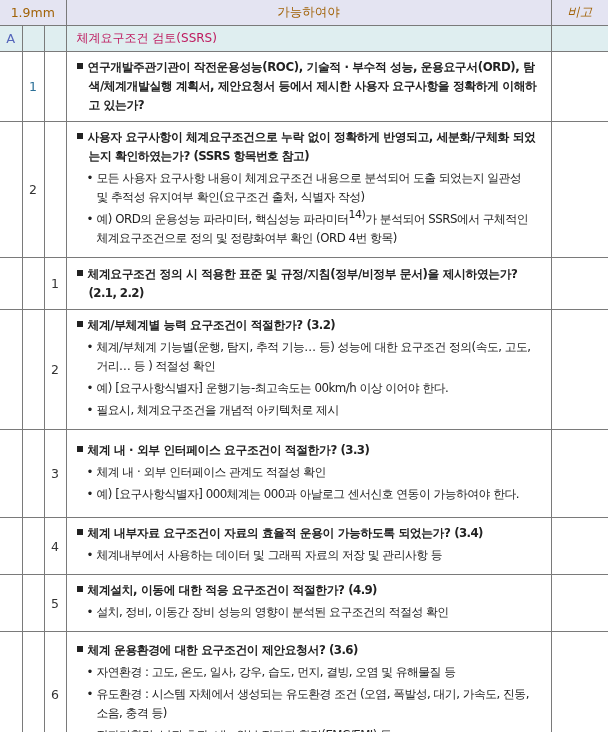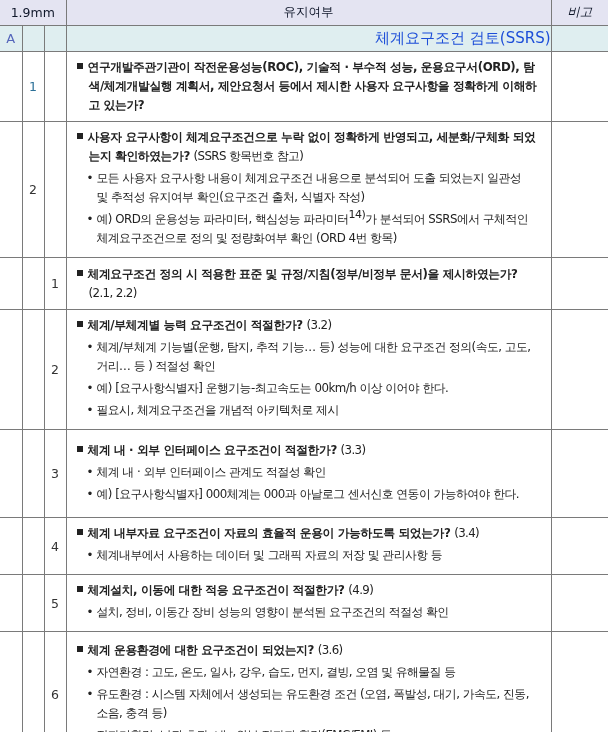--- a/index.html
+++ b/index.html
@@ -2,51 +2,51 @@
 <html><head>
 <meta charset="utf-8">
 <style>
   html, body { margin: 0; padding: 0; background: #ffffff; }
   body { width: 608px; height: 732px; overflow: hidden; font-family: "DejaVu Sans", "Liberation Sans", sans-serif; color: #222; }
   table.checklist { border-collapse: collapse; width: 608px; table-layout: fixed; }
   table.checklist td, table.checklist th { border: 1px solid #7a7a7a; padding: 0; vertical-align: middle; }
   table.checklist tr:first-child th { border-top: none; }
   table.checklist td:first-child, table.checklist th:first-child { border-left: none; }
   table.checklist td:last-child, table.checklist th:last-child { border-right: none; font-style: italic; }
-  th.hdr { background: #e4e4f2; font-weight: normal; font-size: 12.5px; color: #0f172a; height: 25px; text-align: center; }
+  th.hdr { background: #e4e4f2; font-weight: normal; font-size: 12.5px; color: #a16207; height: 25px; text-align: center; }
   tr.section td { background: #dfeef0; height: 25px; }
   td.sec-code { color: #5566bb; font-size: 13px; text-align: center; }
-  td.sec-title { color: #1d4ed8; font-size: 15px; padding-left: 10px !important; text-align: right; }
+  td.sec-title { color: #be185d; font-size: 12px; padding-left: 10px !important; }
   td.num { text-align: center; font-size: 12.5px; color: #333; }
   td.num.l2 { color: #2a6f97; }
   td.content { padding: 6px 8px 6px 10px !important; font-size: 11.8px; line-height: 19px; }
   .q { font-weight: bold; letter-spacing: -0.4px; padding-left: 12px; text-indent: -12px; }
   .q .sq { display: inline-block; width: 6px; height: 6px; background: #222; margin-right: 5px; vertical-align: 2px; text-indent: 0; }
-  .q .ref { font-weight: normal; letter-spacing: -0.6px; }
+  .q .ref { font-weight: bold; letter-spacing: -0.6px; }
   ul.bullets { list-style: none; margin: 3px 8px 0 0; padding: 0; }
   ul.bullets li { padding-left: 20px; text-indent: -10px; letter-spacing: -0.5px; margin-bottom: 3px; }
   ul.bullets li .dot { display: inline-block; width: 10px; text-indent: 0; }
   sup { font-size: 11px; line-height: 0; }
   td.remark { background: #ffffff; }
 </style>
 </head>
 <body>
 
 <table class="checklist">
   <colgroup>
     <col style="width:22px">
       <col style="width:22px">
       <col style="width:22px">
       <col style="width:485px">
       <col style="width:57px">
   </colgroup>
   <tbody>
       <tr>
     <th class="hdr" colspan="3">1.9mm</th>
-    <th class="hdr">유지여부</th>
+    <th class="hdr">가능하여야</th>
     <th class="hdr">비고</th>
   </tr>
   <tr class="section">
     <td class="sec-code">A</td>
     <td></td>
     <td></td>
     <td class="sec-title">체계요구조건 검토(SSRS)</td>
     <td></td>
   </tr>
 
@@ -137,21 +137,21 @@
       </ul>
     </td>
     <td class="remark"></td>
   </tr>
 
   <tr style="height:126px">
     <td></td>
     <td></td>
     <td class="num">6</td>
     <td class="content">
-      <div class="q"><span class="sq"></span><span>체계 운용환경에 대한 요구조건이 되었는지?</span> <span class="ref">(3.6)</span></div>
+      <div class="q"><span class="sq"></span><span>체계 운용환경에 대한 요구조건이 제안요청서?</span> <span class="ref">(3.6)</span></div>
       <ul class="bullets">
         <li><span class="dot">•</span><span>자연환경 : 고도, 온도, 일사, 강우, 습도, 먼지, 결빙, 오염 및 유해물질 등</span></li>
         <li><span class="dot">•</span><span>유도환경 : 시스템 자체에서 생성되는 유도환경 조건 (오염, 폭발성, 대기, 가속도, 진동, 소음, 충격 등)</span></li>
         <li><span class="dot">•</span><span>전자기환경: 낙뢰 효과, 내 · 외부 전자파 환경(EMC/EMI) 등</span></li>
       </ul>
     </td>
     <td class="remark"></td>
   </tr>
 </tbody>
   </table>

